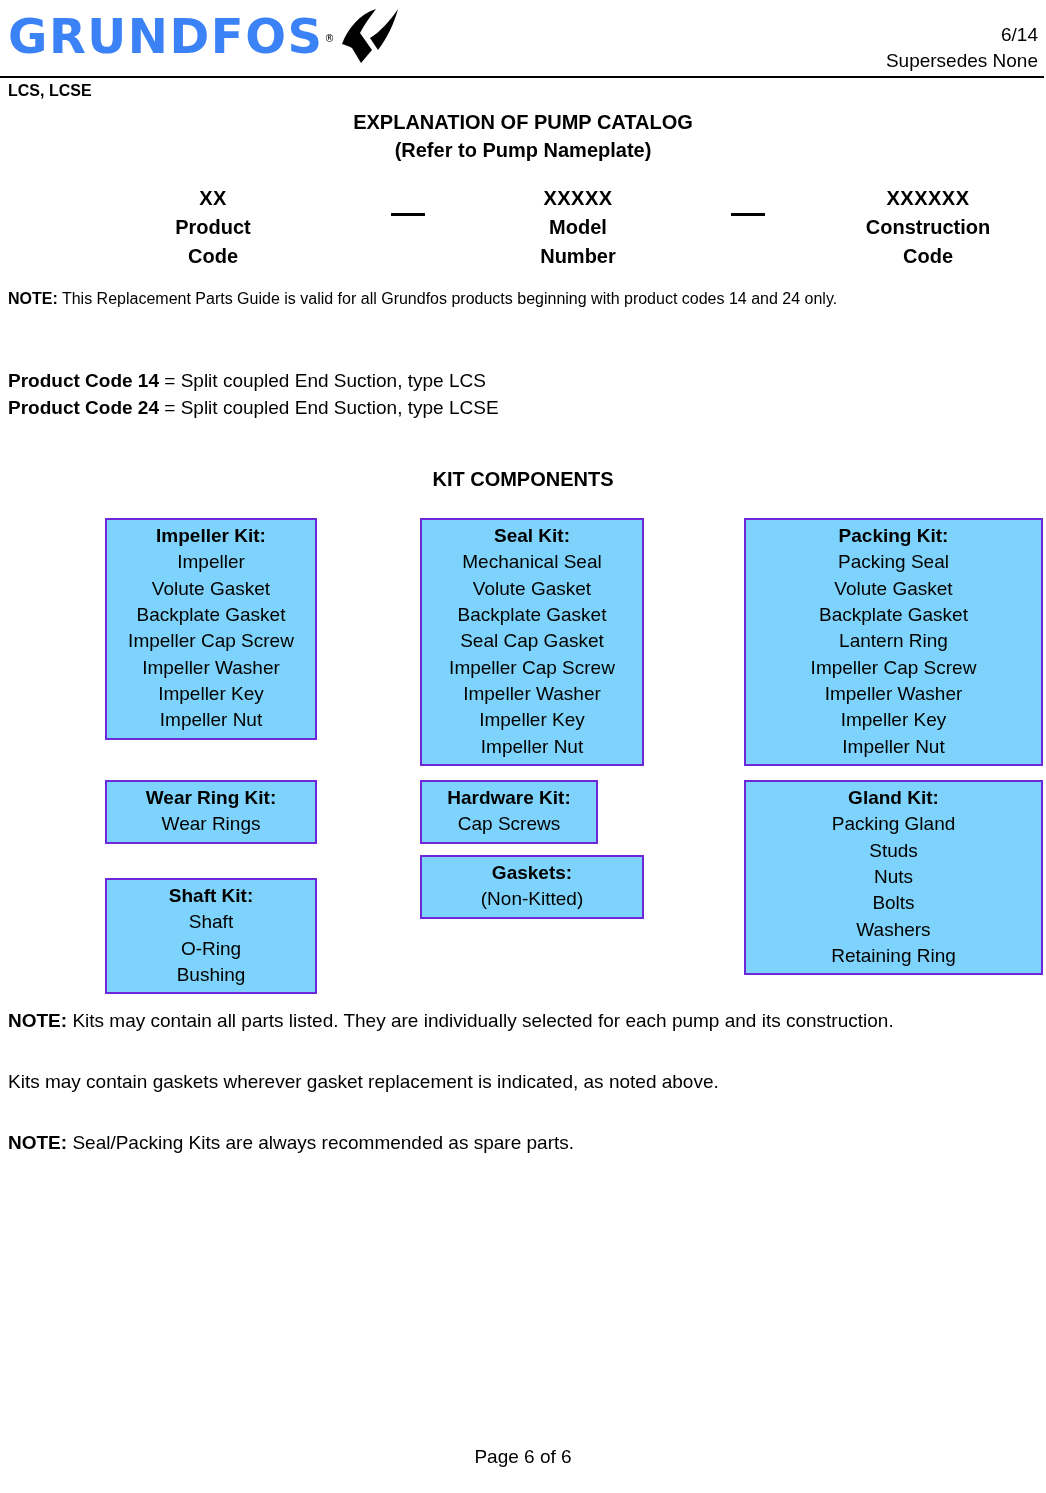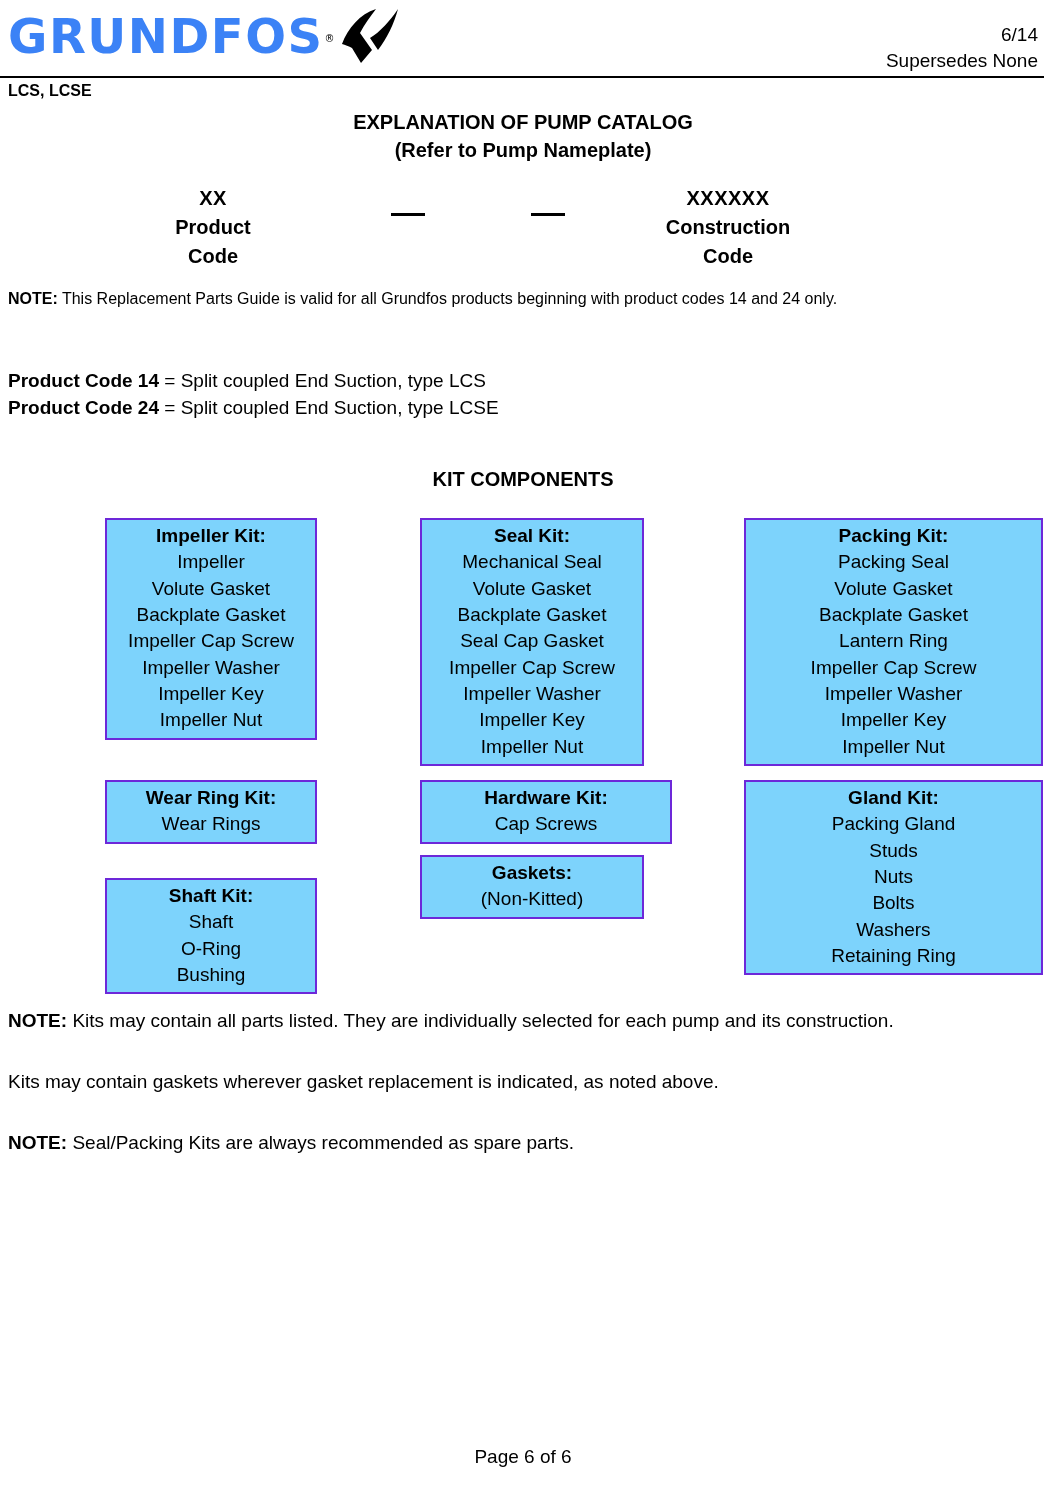--- a/index.html
+++ b/index.html
@@ -178,21 +178,21 @@
     white-space: nowrap;
   }
 
   
   #box-impeller { left: 105px;  top: 518px;  width: 212px; }
   #box-seal     { left: 420px;  top: 518px;  width: 224px; }
   #box-packing  { left: 744px;  top: 518px;  width: 299px; }
 
   
   #box-wearring { left: 105px;  top: 780px;  width: 212px; }
-  #box-hardware { left: 420px;  top: 780px;  width: 252px; }
+  #box-hardware { left: 420px;  top: 780px;  width: 178px; }
   #box-gland    { left: 744px;  top: 780px;  width: 299px; }
 
   
   #box-shaft    { left: 105px;  top: 878px;  width: 212px; }
   #box-gaskets  { left: 420px;  top: 855px;  width: 224px; }
 
   
   .bottom-notes {
     position: absolute;
     left: 8px;
@@ -254,20 +254,25 @@
     <div class="code-col col-product">
       <div class="code-x">XX</div>
       <div>Product</div>
       <div>Code</div>
     </div>
 
     <div class="code-col code-sep col-sep1">
       <span class="dash"></span>
     </div>
 
+    <div class="code-col col-model">
+      <div class="code-x">XXXXX</div>
+      <div>Model</div>
+      <div>Number</div>
+    </div>
 
     <div class="code-col code-sep col-sep2">
       <span class="dash"></span>
     </div>
 
     <div class="code-col col-constr">
       <div class="code-x">XXXXXX</div>
       <div>Construction</div>
       <div>Code</div>
     </div>

